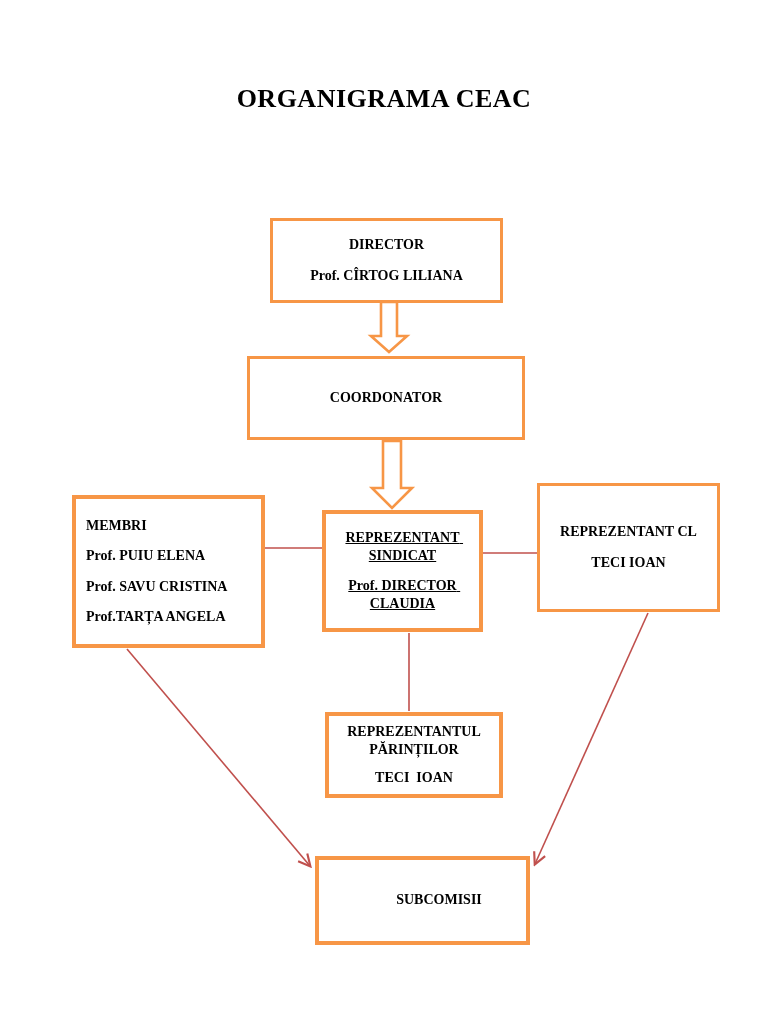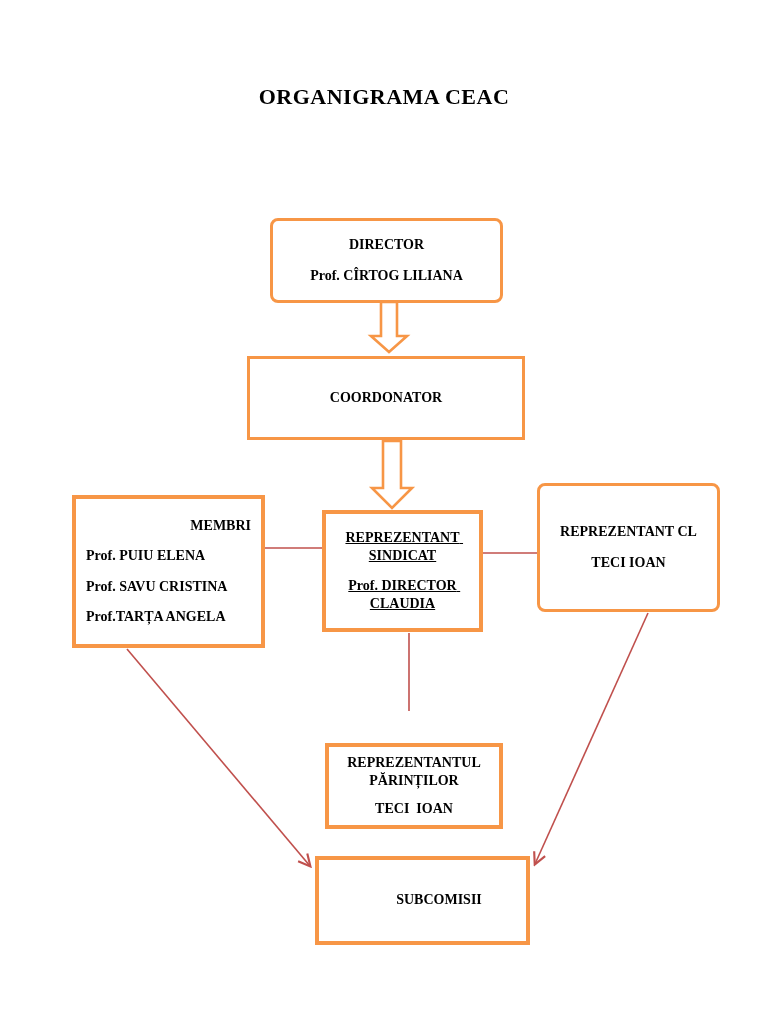--- a/index.html
+++ b/index.html
@@ -16,21 +16,21 @@
     overflow: hidden;
     font-family: "Liberation Serif", "DejaVu Serif", serif;
     color: var(--text);
   }
   .page { position: absolute; inset: 0; }
 
   .title {
     position: absolute;
     top: 84px; left: 0; width: 768px;
     text-align: center;
-    font-size: 22px;
+    font-size: 26px;
     font-weight: bold;
     letter-spacing: 0.5px;
     color: var(--text);
   }
 
   svg.overlay {
     position: absolute;
     top: 0; left: 0;
     width: 768px; height: 1024px;
   }
@@ -46,28 +46,28 @@
     align-items: center;
     justify-content: center;
     text-align: center;
     font-weight: bold;
     font-size: 14px;
     line-height: 1.3;
     padding: 4px 6px;
   }
   .box .role, .box .person { white-space: pre-wrap; }
 
-  .box-director    { left: 270px; top: 218px; width: 233px; height: 85px;  gap: 13px; border-radius: 8px; }
+  .box-director    { left: 270px; top: 218px; width: 233px; height: 85px;  gap: 13px; }
   .box-coordonator { left: 247px; top: 356px; width: 278px; height: 84px;  gap: 12px; }
   .box-membri      { left: 72px;  top: 495px; width: 193px; height: 153px; border-width: 4px;
                      align-items: stretch; text-align: left; padding: 6px 10px; gap: 12px; }
-  .box-membri .role { text-align: right; }
+  .box-membri .role { text-align: left; }
   .box-sindicat    { left: 322px; top: 510px; width: 161px; height: 122px; border-width: 4px; gap: 11px; text-decoration: underline; }
-  .box-cl          { left: 537px; top: 483px; width: 183px; height: 129px; gap: 13px; border-radius: 8px; }
-  .box-parinti     { left: 325px; top: 712px; width: 178px; height: 86px;  border-width: 4px; gap: 9px; margin-top: 31px; }
+  .box-cl          { left: 537px; top: 483px; width: 183px; height: 129px; gap: 13px; }
+  .box-parinti     { left: 325px; top: 712px; width: 178px; height: 86px;  border-width: 4px; gap: 9px; }
   .box-subcomisii  { left: 315px; top: 856px; width: 215px; height: 89px;  border-width: 4px; padding-left: 39px; }
 </style>
 </head>
 <body>
 
 <div class="page">
 
   <h1 class="title">ORGANIGRAMA CEAC</h1>
 
   <svg class="overlay" viewBox="0 0 768 1024" aria-hidden="true">

